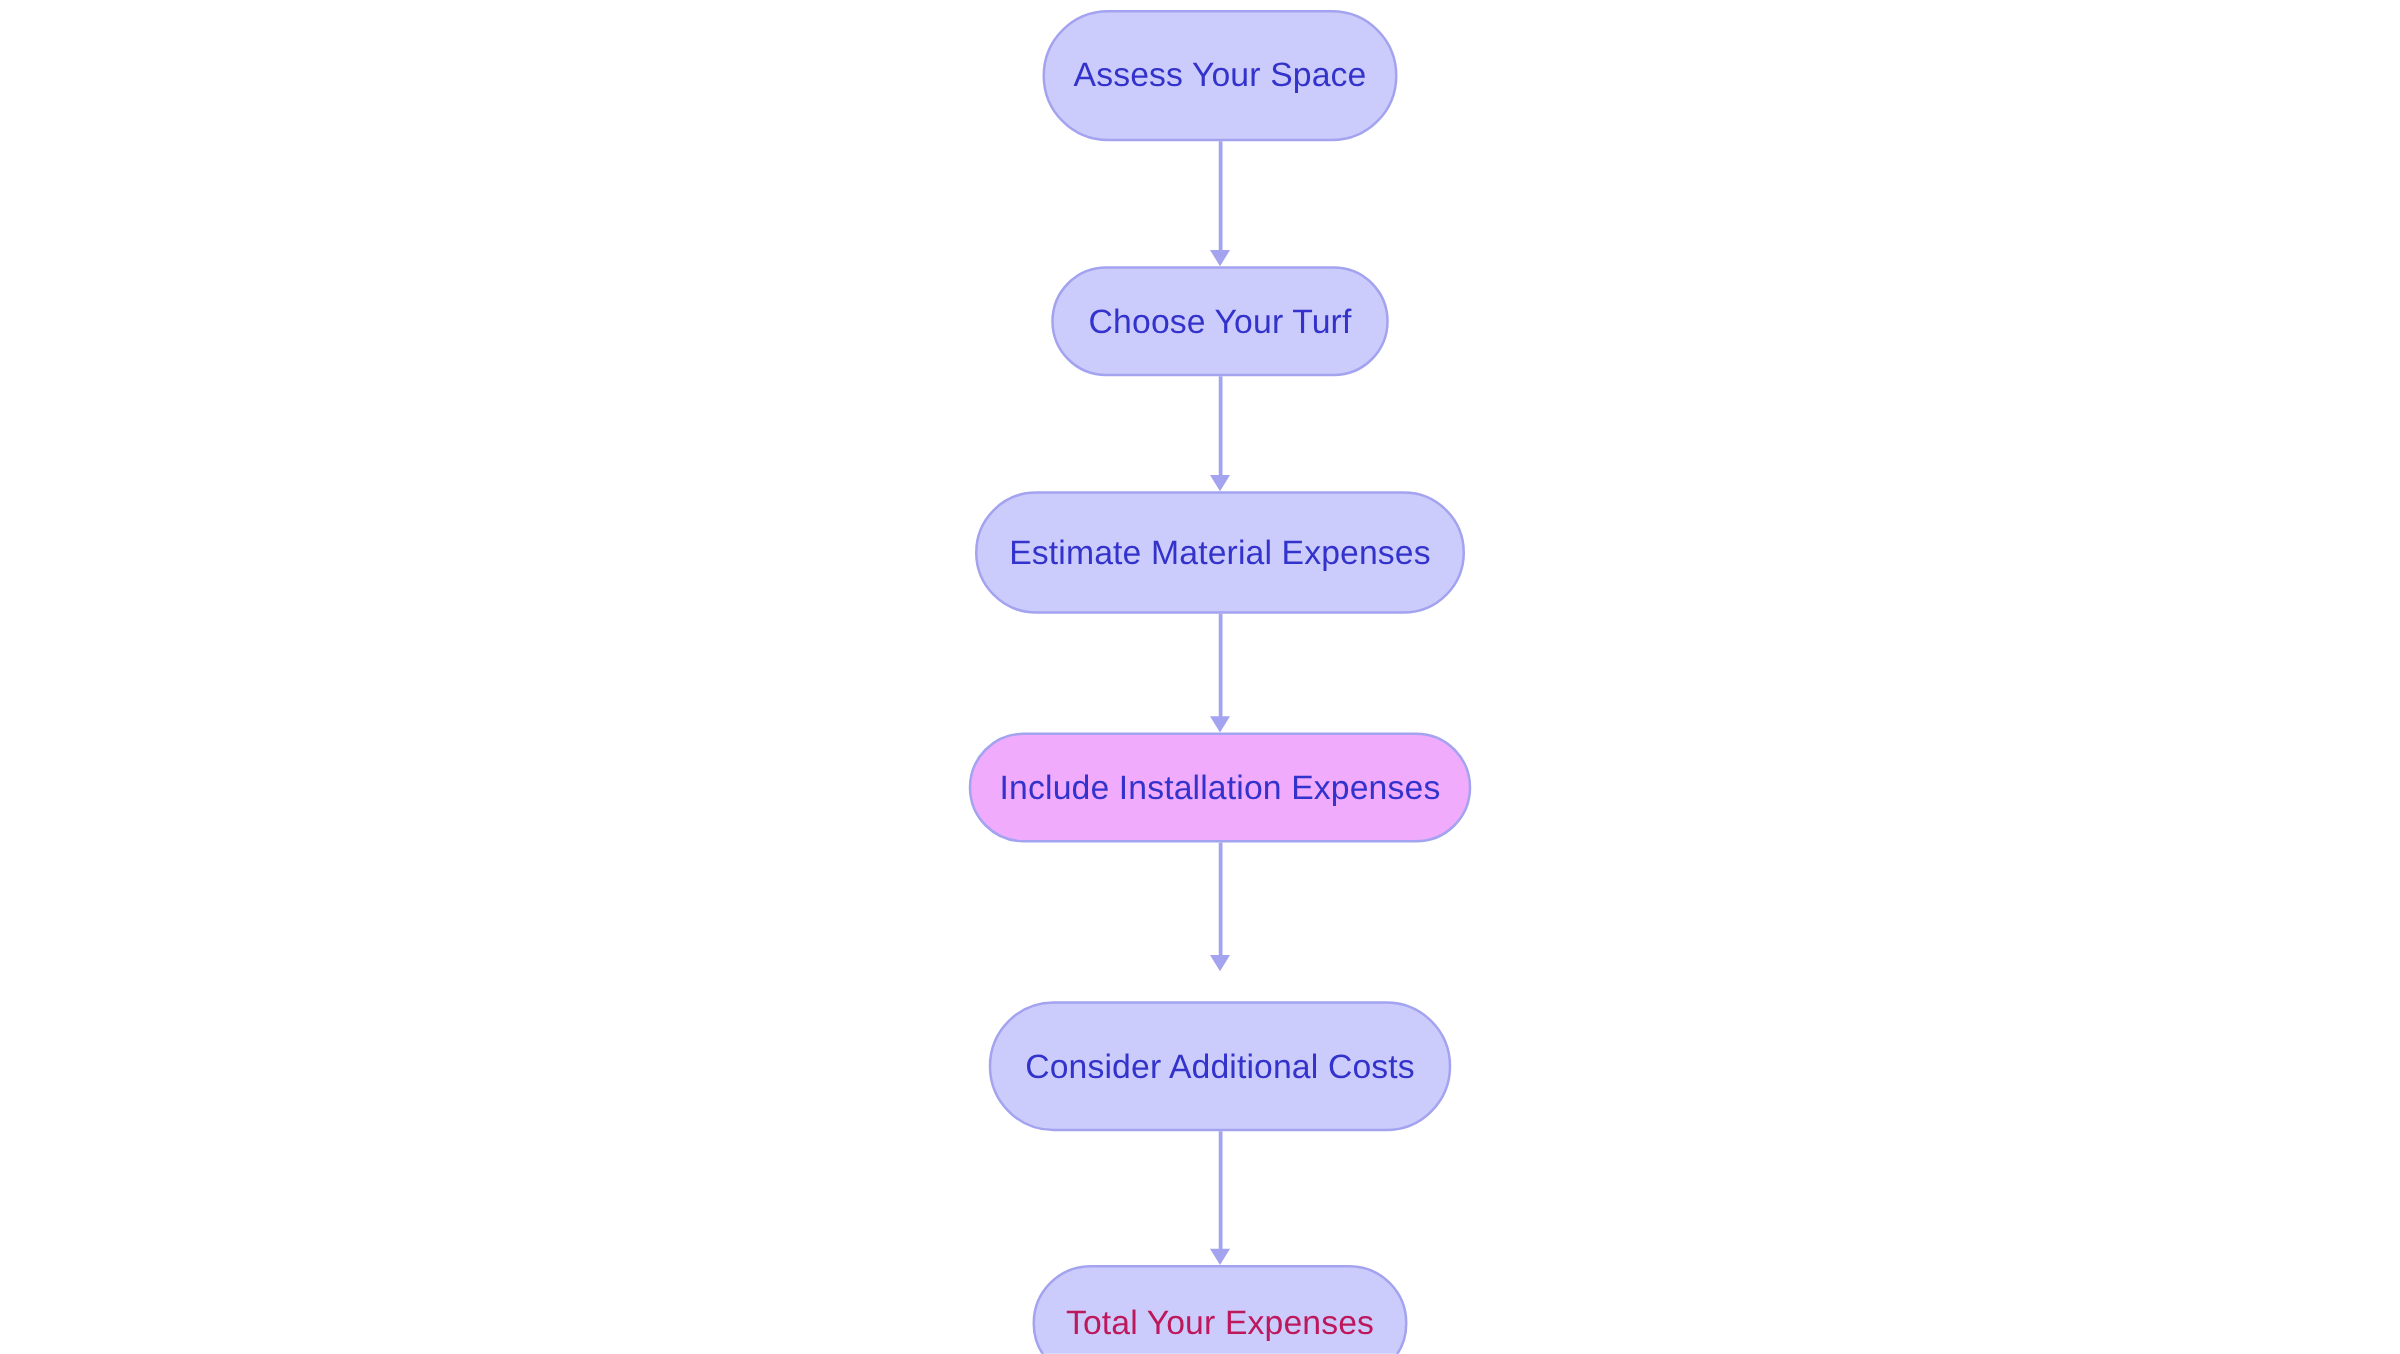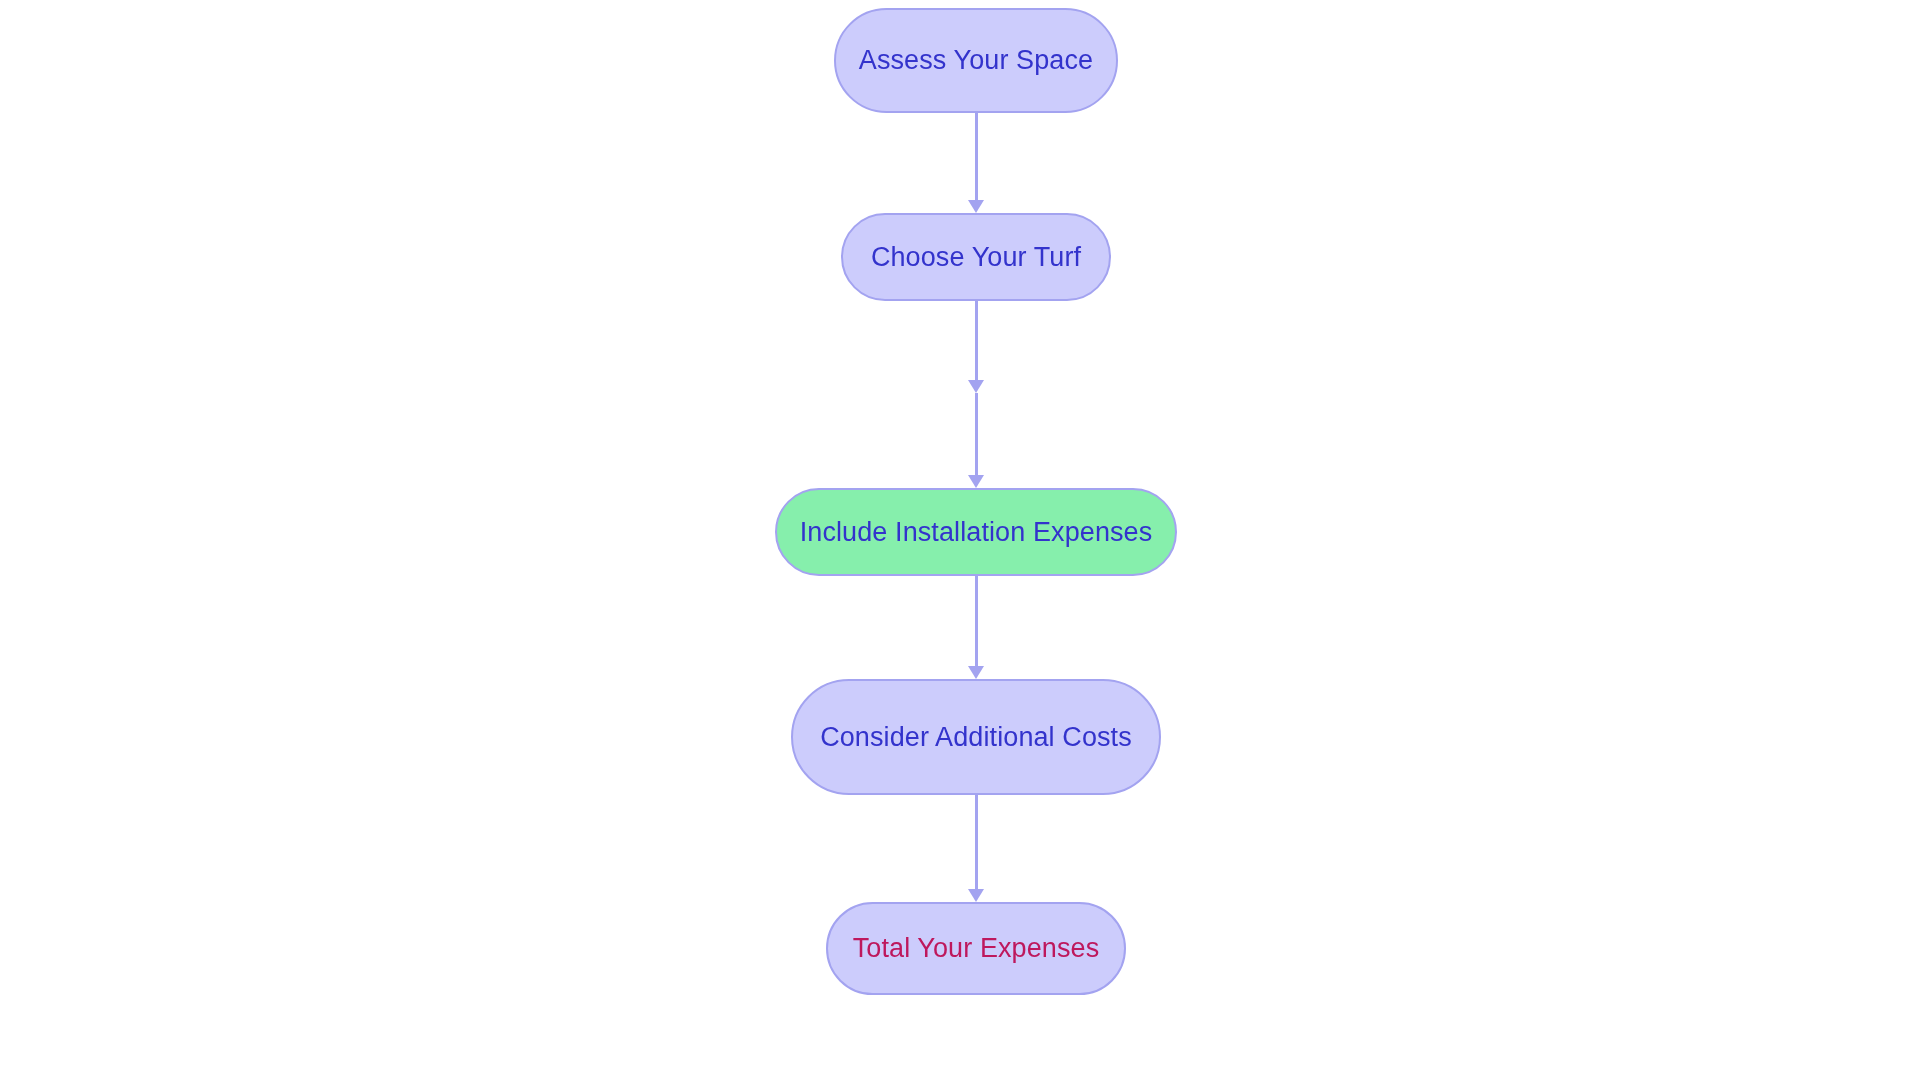--- a/index.html
+++ b/index.html
@@ -82,21 +82,21 @@
 
   
   .n1 { width: 284px; height: 105px; margin-top: 8px; }
   .c1 { height: 100px; }
   .n2 { width: 270px; height: 88px; align-items: center; }
   .c2 { height: 92px; }
   .n3 { width: 392px; height: 98px; }
   .c3 { height: 95px; }
   .n4 { width: 402px; height: 88px; }
   .c4 { height: 103px; }
-  .n5 { width: 370px; height: 116px; }
+  .n5 { width: 370px; height: 104px; margin-top: 24px; }
   .c5 { height: 107px; }
   .n6 { width: 300px; height: 93px; }
 </style>
 </head>
 <body>
 
 <div id="flowchart-canvas" style="background: rgb(255, 255, 255);">
   <div class="flow-column">
 
     <div class="flow-node n1" style="background: rgb(204, 204, 252); border-color: rgb(163, 163, 240); border-width: 2px;">
@@ -110,27 +110,30 @@
 
     <div class="flow-node n2" style="background: rgb(204, 204, 252); border-color: rgb(163, 163, 240); border-width: 2px;">
       <span class="flow-node-label" style="color: rgb(51, 51, 204);">Choose Your Turf</span>
     </div>
 
     <div class="flow-connector c2">
       <div class="connector-line" style="background: rgb(163, 163, 240); width: 3px;"></div>
       <div class="connector-arrow" style="border-top-color: rgb(163, 163, 240);"></div>
     </div>
 
+    <div class="flow-node n3" style="background: rgb(204, 204, 252); border-color: rgb(163, 163, 240); border-width: 2px;">
+      <span class="flow-node-label" style="color: rgb(51, 51, 204);">Estimate Material Expenses</span>
+    </div>
 
     <div class="flow-connector c3">
       <div class="connector-line" style="background: rgb(163, 163, 240); width: 3px;"></div>
       <div class="connector-arrow" style="border-top-color: rgb(163, 163, 240);"></div>
     </div>
 
-    <div class="flow-node n4" style="background: #86efac; border-color: rgb(163, 163, 240); border-width: 2px;">
+    <div class="flow-node n4" style="background: #f0abfc; border-color: rgb(163, 163, 240); border-width: 2px;">
       <span class="flow-node-label" style="color: rgb(51, 51, 204);">Include Installation Expenses</span>
     </div>
 
     <div class="flow-connector c4">
       <div class="connector-line" style="background: rgb(163, 163, 240); width: 3px;"></div>
       <div class="connector-arrow" style="border-top-color: rgb(163, 163, 240);"></div>
     </div>
 
     <div class="flow-node n5" style="background: rgb(204, 204, 252); border-color: rgb(163, 163, 240); border-width: 2px;">
       <span class="flow-node-label" style="color: rgb(51, 51, 204);">Consider Additional Costs</span>

